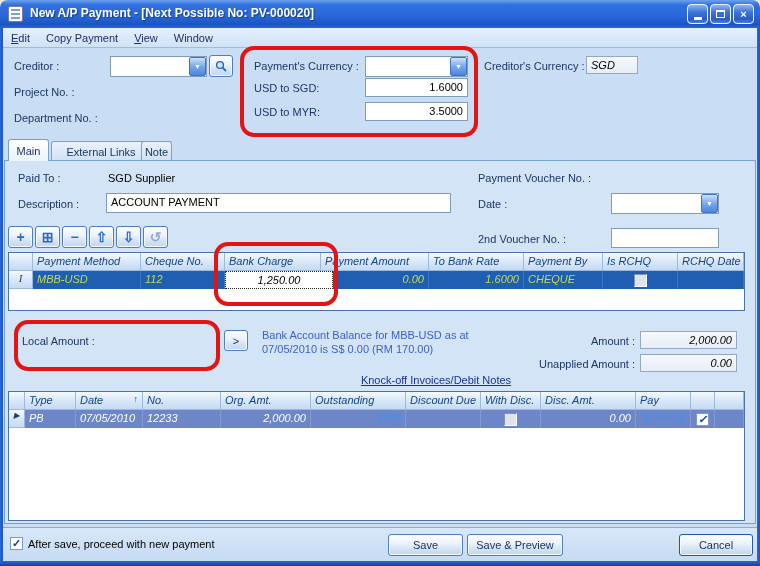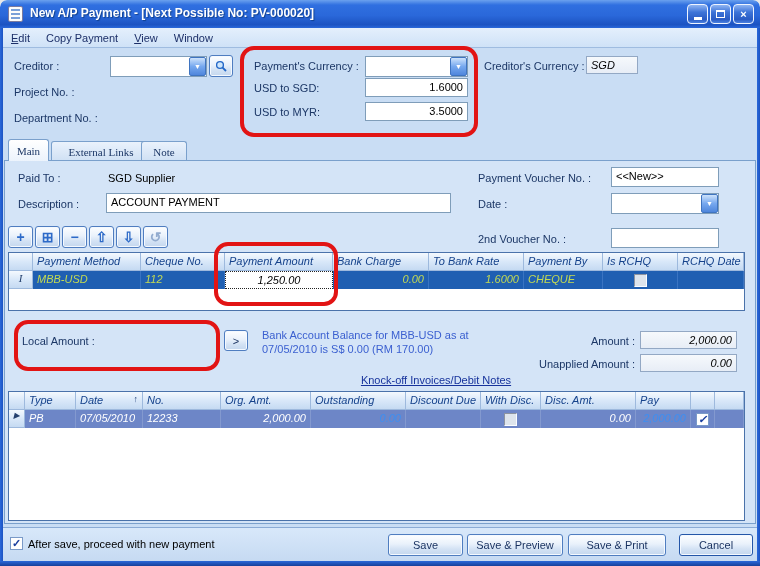--- a/index.html
+++ b/index.html
@@ -53,21 +53,21 @@
   }
   .xpbtn{
     position:absolute;border:1px solid #4f7dc0;border-radius:3px;color:#17305f;
     background:linear-gradient(180deg,#fdfeff 0%,#e9f1fb 45%,#d3e2f4 70%,#c4d7ee 100%);
     display:flex;align-items:center;justify-content:center;box-shadow:inset 0 0 0 1px #f4f9ff;
   }
   .toolbtn{width:25px;height:22px;font-size:14px;font-weight:bold;color:#2d6ac8;}
   .toolbtn.dim{color:#93accf;}
   
   .tab{position:absolute;top:141px;height:20px;border:1px solid #7aa0cc;border-bottom:none;border-radius:3px 3px 0 0;
-       background:linear-gradient(180deg,#eaf2fc,#cfe0f4);color:#1c3766;display:flex;align-items:center;justify-content:center;font-family:Liberation Serif, serif;}
+       background:linear-gradient(180deg,#eaf2fc,#cfe0f4);color:#1c3766;display:flex;align-items:center;justify-content:center;}
   .tab.active{top:139px;height:22px;background:linear-gradient(180deg,#ffffff,#ecf3fc);z-index:5;}
   .tabpage{position:absolute;left:4px;top:160px;width:752px;height:364px;border:1px solid #7aa0cc;background:#d4e4f7;}
   
   .tbl{position:absolute;left:8px;width:737px;border:1px solid #4a72aa;background:#fff;font-style:italic;}
   .trow{display:flex;height:18px;}
   .hcell,.scell{
     background:linear-gradient(180deg,#f4f9fe,#d9e8f9 50%,#c5daf2);
     border-right:1px solid #9db9dd;border-bottom:1px solid #9db9dd;
     color:#15428b;padding:2px 4px;white-space:nowrap;overflow:hidden;
   }
@@ -145,30 +145,29 @@
   <span class="lbl" style="left:254px;top:82px">USD to SGD:</span>
   <div class="field num" style="left:365px;top:78px;width:103px;height:19px">1.6000</div>
   <span class="lbl" style="left:254px;top:106px">USD to MYR:</span>
   <div class="field num" style="left:365px;top:102px;width:103px;height:19px">3.5000</div>
 
   <span class="lbl" style="left:484px;top:60px">Creditor's Currency :</span>
   <div class="field ro" style="left:586px;top:56px;width:52px;height:18px">SGD</div>
 
   <div class="tab active" style="left:8px;width:41px">Main</div>
   <div class="tab" style="left:51px;width:100px">External Links</div>
-  <div class="tab" style="left:141px;width:46px">Note</div>
+  <div class="tab" style="left:141px;width:31px">Note</div>
   <div class="tabpage"></div>
 
   <span class="lbl" style="left:18px;top:172px">Paid To :</span>
   <span class="val" style="left:108px;top:172px">SGD Supplier</span>
   <span class="lbl" style="left:18px;top:198px">Description :</span>
   <div class="field" style="left:106px;top:193px;width:345px;height:20px">ACCOUNT PAYMENT</div>
 
   <span class="lbl" style="left:478px;top:172px">Payment Voucher No. :</span>
-  <div class="field" style="left:611px;top:167px;width:108px;height:20px">&lt;&lt;New&gt;&gt;</div>
   <span class="lbl" style="left:478px;top:198px">Date :</span>
   <div class="combo" style="left:611px;top:193px;width:108px;height:21px">
     <span class="cval">07/05/2010</span>
     <span class="drop">▼</span>
   </div>
   <span class="lbl" style="left:478px;top:233px">2nd Voucher No. :</span>
   <div class="field" style="left:611px;top:228px;width:108px;height:20px"></div>
 
   <div class="xpbtn toolbtn" style="left:8px;top:226px">
       <span>+</span>
@@ -187,22 +186,22 @@
     </div>
   <div class="xpbtn toolbtn dim" style="left:143px;top:226px">
       <span>↺</span>
     </div>
 
   <div class="tbl" style="top:252px">
     <div class="trow">
       <div class="hcell" style="width:24px"></div>
       <div class="hcell" style="width:108px">Payment Method</div>
       <div class="hcell" style="width:84px">Cheque No.</div>
+      <div class="hcell" style="width:96px">Bank Charge</div>
       <div class="hcell" style="width:108px">Payment Amount</div>
-      <div class="hcell" style="width:96px">Bank Charge</div>
       <div class="hcell" style="width:95px">To Bank Rate</div>
       <div class="hcell" style="width:79px">Payment By</div>
       <div class="hcell" style="width:75px">Is RCHQ</div>
       <div class="hcell" style="flex:1">RCHQ Date</div>
     </div>
     <div class="trow t1row">
       <div class="scell" style="width:24px;font-family:'Liberation Serif',serif">I</div>
       <div class="dcell" style="width:108px">MBB-USD</div>
       <div class="dcell" style="width:84px">112</div>
       <div class="dcell num editcell" style="width:108px">1,250.00</div>
@@ -265,21 +264,20 @@
       <div class="dcell" style="flex:1"></div>
     </div>
     <div class="fill" style="height:92px"></div>
   </div>
 
   <div class="footer">
     <span class="cbchecked" style="position:absolute;left:7px;top:9px">✓</span>
     <span class="val" style="left:25px;top:10px;color:#000">After save, proceed with new payment</span>
     <div class="xpbtn" style="left:385px;top:6px;width:75px;height:22px">Save</div>
     <div class="xpbtn" style="left:464px;top:6px;width:96px;height:22px">Save &amp; Preview</div>
-    <div class="xpbtn" style="left:565px;top:6px;width:98px;height:22px">Save &amp; Print</div>
     <div class="xpbtn" style="left:676px;top:6px;width:74px;height:22px;border-color:#2456a8">Cancel</div>
   </div>
 
   <div class="frame left"></div>
   <div class="frame right"></div>
   <div class="frame bottom"></div>
 
   <div class="annotation" style="left:240px;top:46px;width:238px;height:91px"></div>
   <div class="annotation" style="left:214px;top:242px;width:124px;height:64px"></div>
   <div class="annotation" style="left:14px;top:320px;width:206px;height:51px"></div>

